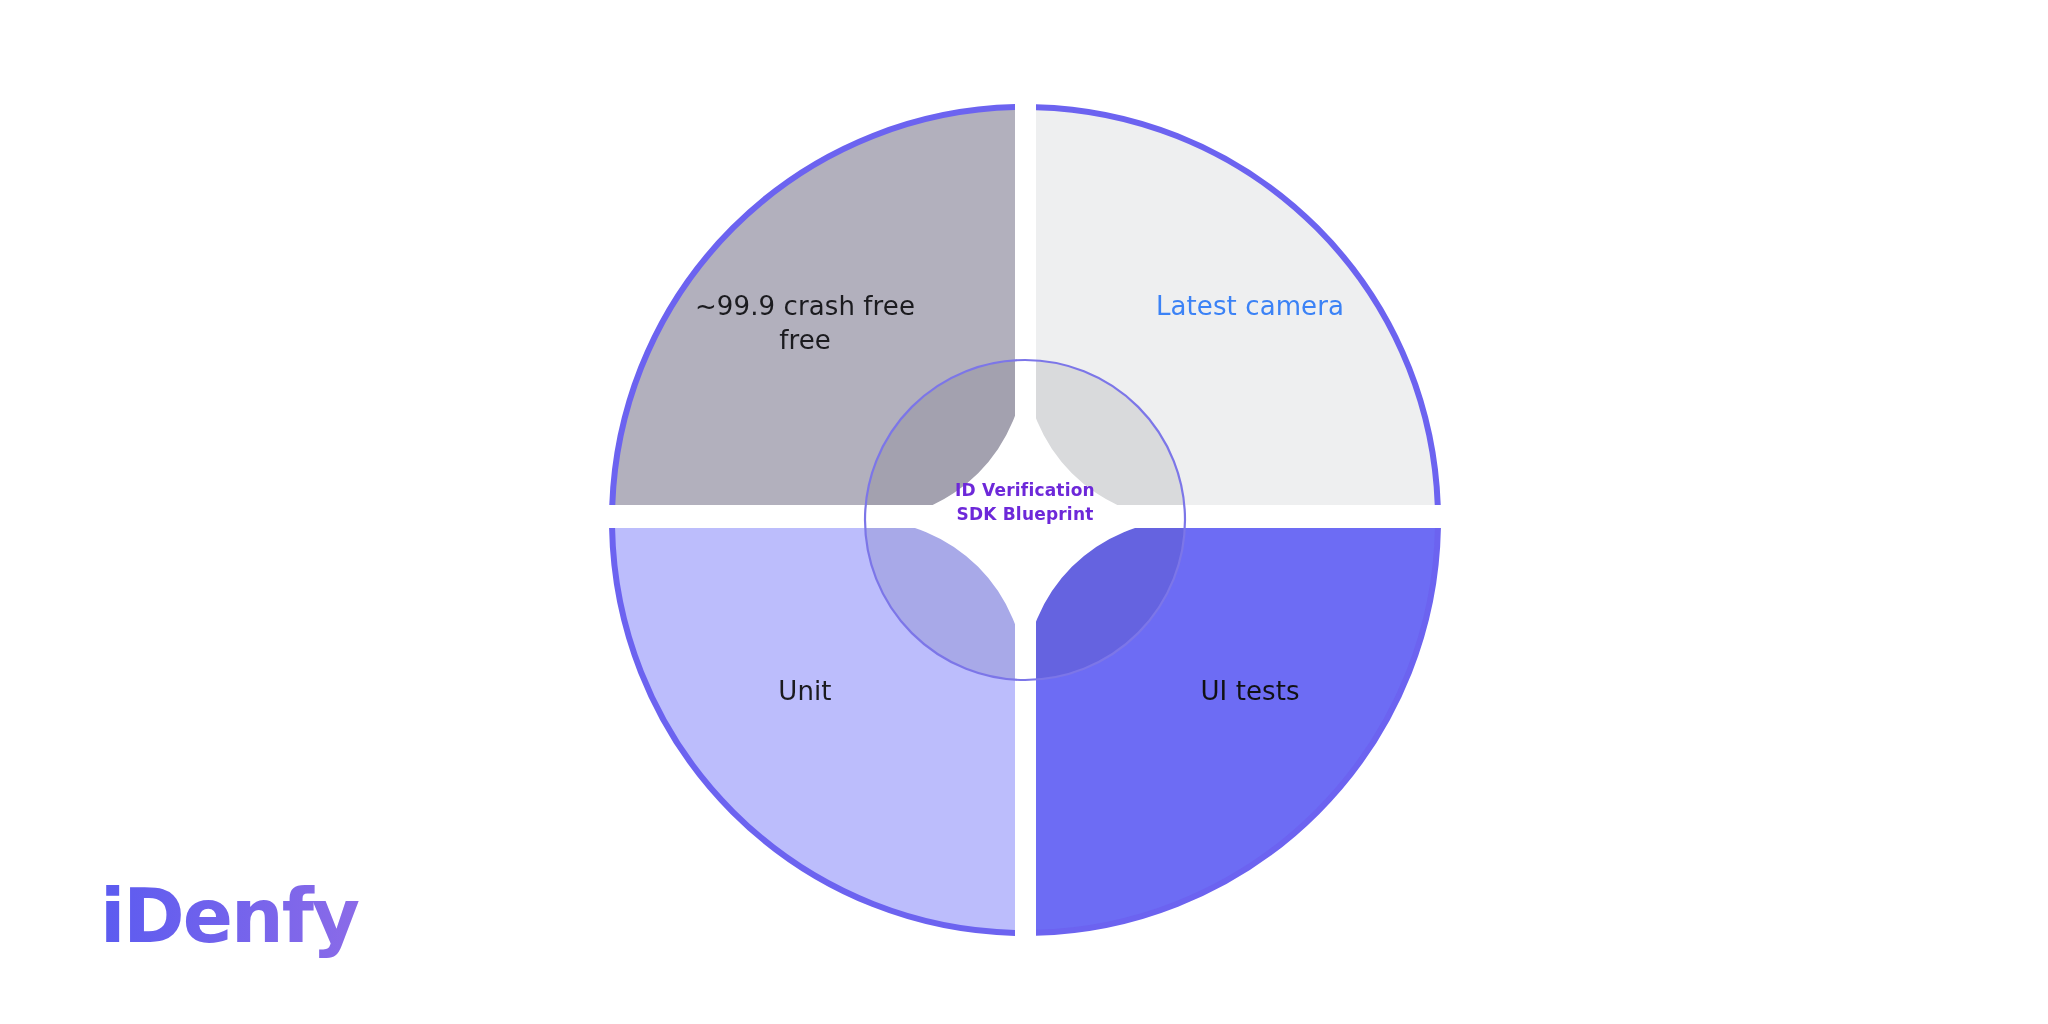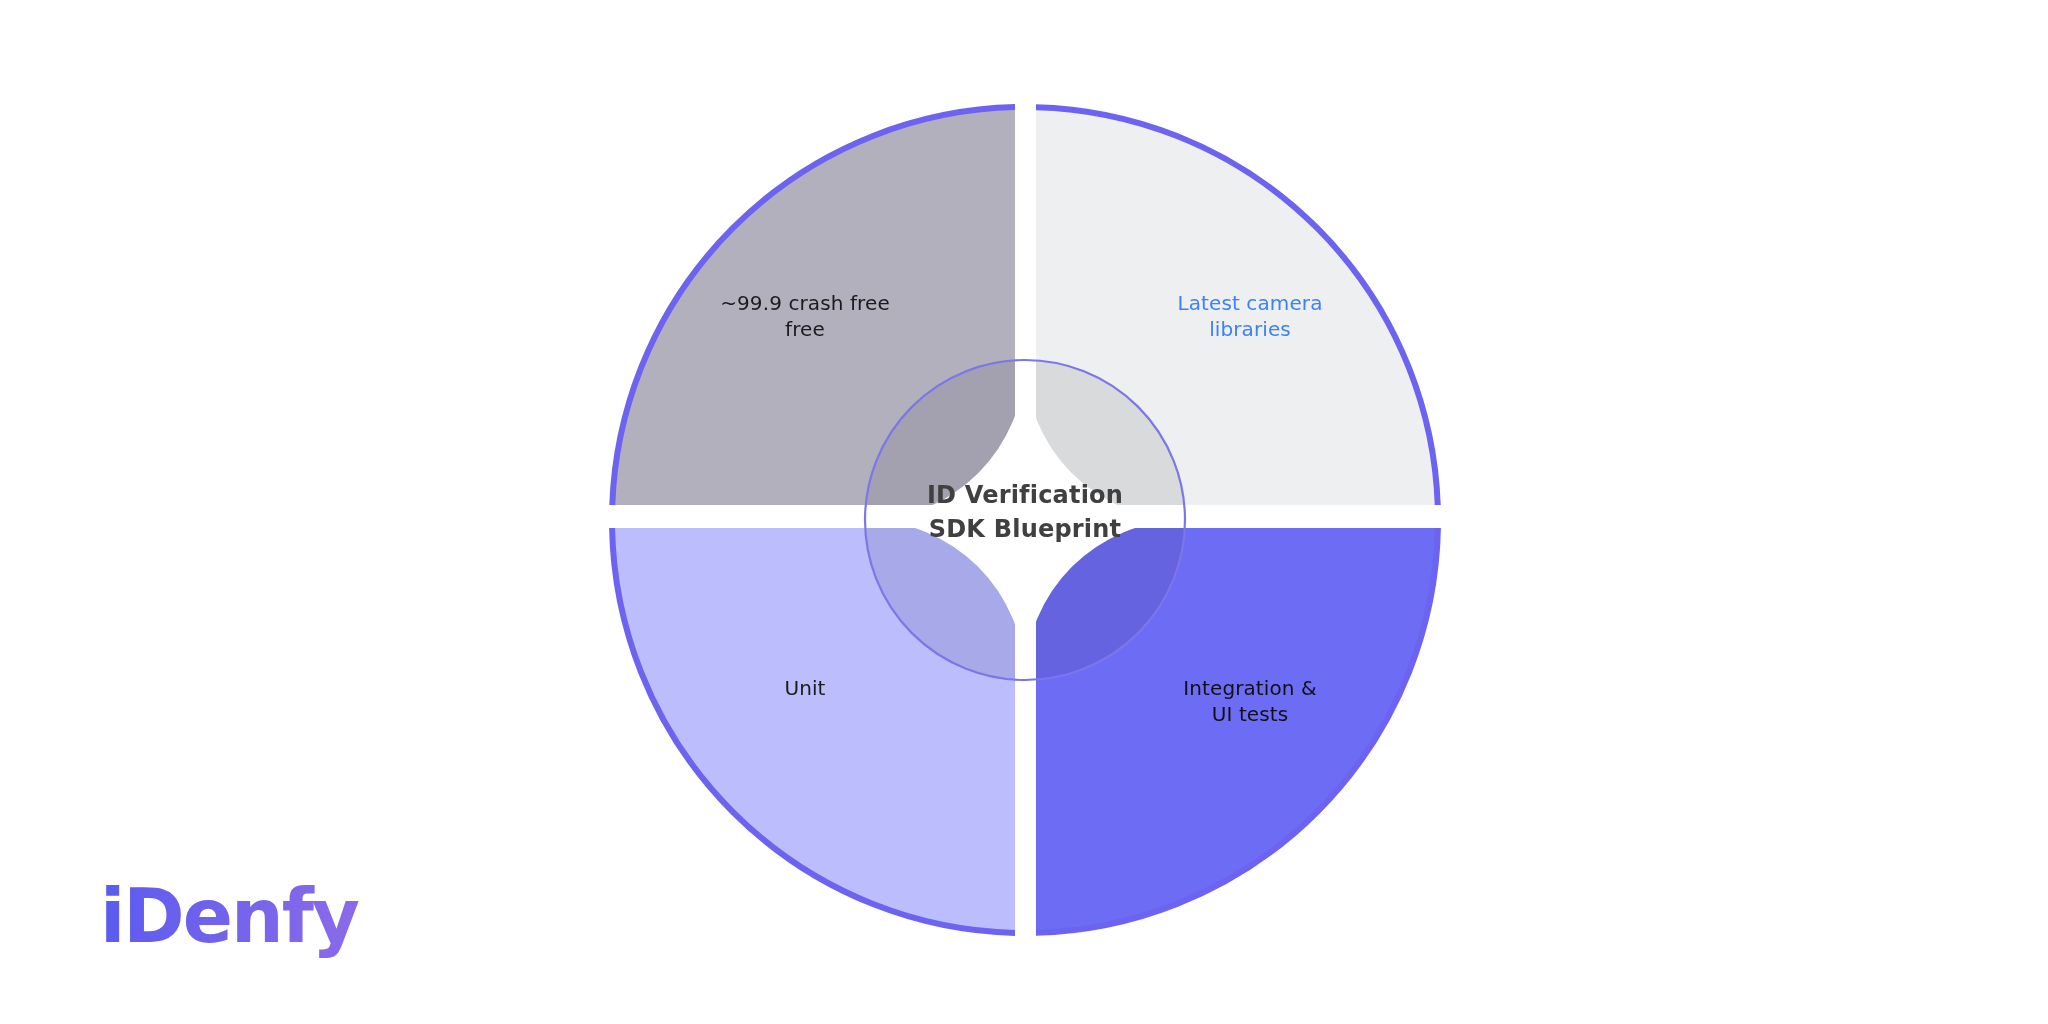--- a/index.html
+++ b/index.html
@@ -34,42 +34,42 @@
     width: 2048px;
     height: 1024px;
   }
 
   
   .quad-label {
     position: absolute;
     text-align: center;
     color: #1b1b1f;
     font-family: "DejaVu Sans", sans-serif;
-    font-size: 20px;
+    font-size: 26px;
     font-weight: 400;
     line-height: 1.30;
     letter-spacing: 0.1px;
     white-space: pre-line;
     pointer-events: none;
   }
   #label-crash-free { left: 660px;  top: 290px;  width: 290px; }
   #label-camera     { left: 1105px; top: 290px;  width: 290px; }
   #label-unit       { left: 660px;  top: 675px;  width: 290px; }
   #label-tests      { left: 1105px; top: 675px;  width: 290px; }
 
   
   #center-label {
     position: absolute;
     left: 895px;
     top: 478px;
     width: 260px;
     text-align: center;
-    color: #404040;
+    color: #6d28d9;
     font-family: "DejaVu Sans", sans-serif;
-    font-size: 24px;
+    font-size: 17px;
     font-weight: 700;
     line-height: 1.42;
     letter-spacing: 0.2px;
     white-space: pre-line;
     pointer-events: none;
   }
 
   
   #logo {
     position: absolute;
@@ -185,25 +185,25 @@
           <circle id="ring-br" class="ring" cx="1025" cy="520" r="413" fill="none" stroke-width="6" stroke="#6C63F0"></circle>
         </g>
       </g>
 
       <circle id="inner-ring" cx="1025" cy="520" r="160" fill="none" stroke-width="2.2" stroke="#7C76E8"></circle>
     </svg>
   </div>
 
   <div class="quad-label" id="label-crash-free" style="color: rgb(27, 27, 31);"><span style="display:block">~99.9 crash free</span><span style="display:block">free</span></div>
 
-  <div class="quad-label" id="label-camera" style="color: #3b82f6;"><span style="display:block">Latest camera</span><span style="display:block">libraries</span></div>
+  <div class="quad-label" id="label-camera" style="color: #3b82f6;"><span style="display:block">Latest camera</span></div>
 
   <div class="quad-label" id="label-unit" style="color: rgb(27, 27, 31);"><span style="display:block">Unit</span></div>
 
-  <div class="quad-label" id="label-tests" style="color: rgb(17, 17, 20);"><span style="display:block">Integration &amp;</span><span style="display:block">UI tests</span></div>
+  <div class="quad-label" id="label-tests" style="color: rgb(17, 17, 20);"><span style="display:block">UI tests</span></div>
 
   <div id="center-label"><span style="display:block">ID Verification</span><span style="display:block">SDK Blueprint</span></div>
 
   <div id="logo">
     <svg id="logo-svg" viewBox="0 0 260 92" xmlns="http://www.w3.org/2000/svg">
       <text x="0" y="70" font-family="DejaVu Sans, sans-serif" font-size="74" font-weight="700" letter-spacing="-2" fill="url(#logo-grad)">iDenfy</text>
       <defs>
         <linearGradient id="logo-grad2" x1="0" y1="0" x2="1" y2="0">
           <stop offset="0%" stop-color="#5B5BF0"></stop>
           <stop offset="100%" stop-color="#8B6BE8"></stop>

